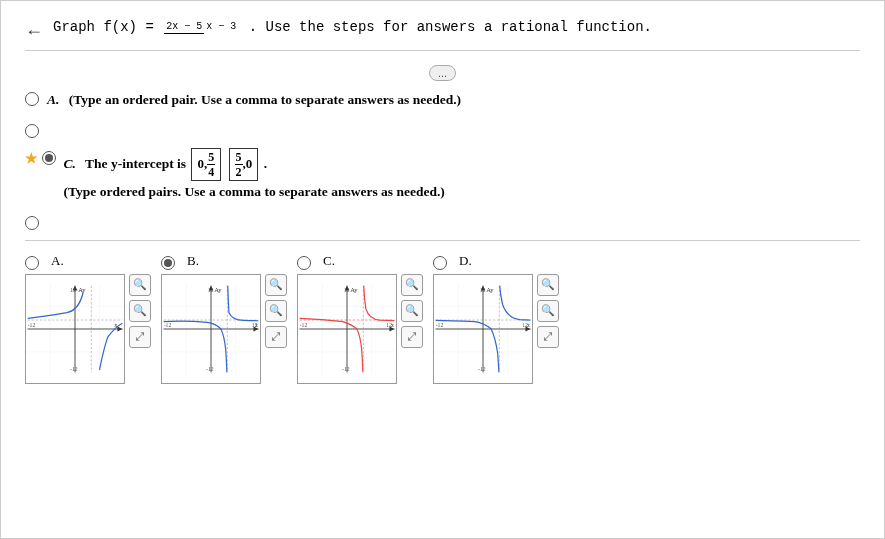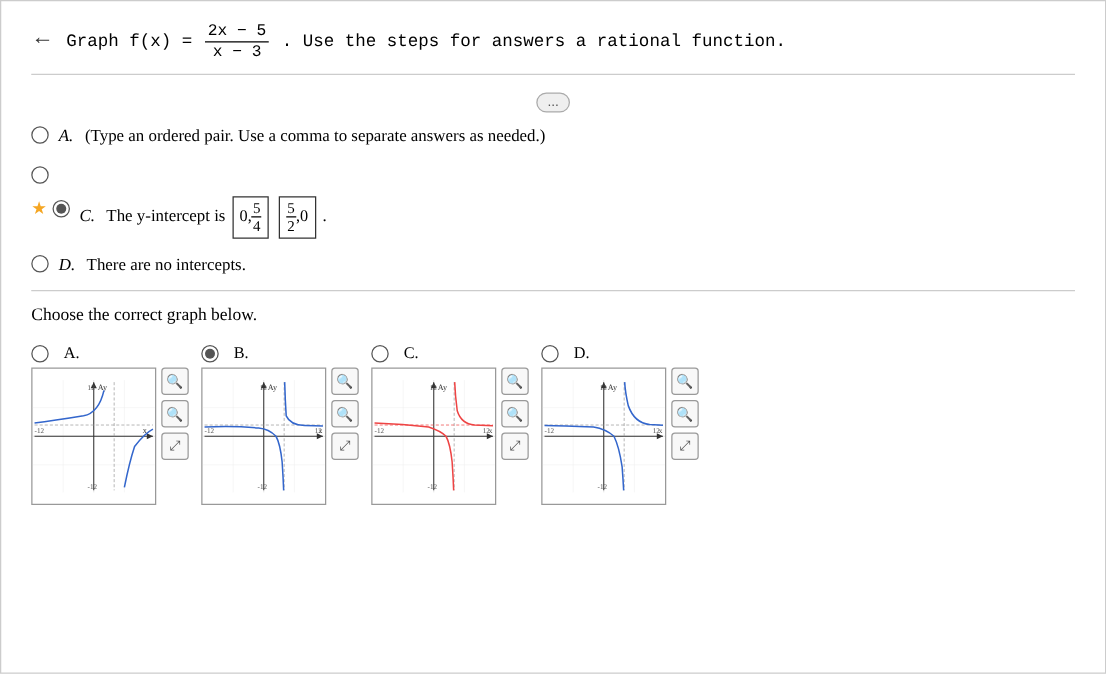--- a/index.html
+++ b/index.html
@@ -32,25 +32,24 @@
       margin-top: 2px;
       color: #333;
     }
     .problem-text {
       font-size: 14px;
       line-height: 1.5;
       font-family: Liberation Mono, monospace;
     }
     .fraction {
       display: inline-flex;
-      flex-direction: column;
       align-items: center;
       vertical-align: middle;
       margin: 0 2px;
-      font-size: 13px;
+      font-size: 10px;
     }
     .fraction-top {
       border-bottom: 1px solid #000;
       padding: 0 2px;
       line-height: 1.2;
     }
     .fraction-bottom {
       padding: 0 2px;
       line-height: 1.2;
     }
@@ -63,20 +62,21 @@
       cursor: pointer;
       margin: 0 auto;
       color: #555;
     }
     .more-row {
       text-align: center;
       margin-bottom: 8px;
     }
     .options-section {
       margin-top: 8px;
+      font-weight: bold;
     }
     .option-row {
       display: flex;
       align-items: flex-start;
       margin-bottom: 10px;
       font-size: 13.5px;
       line-height: 1.6;
     }
     .radio-circle {
       width: 14px;
@@ -248,36 +248,32 @@
         </span>
         <span class="box-val">
           <span class="inline-fraction">
             <span class="num">5</span>
             <span class="den">2</span>
           </span>
           ,0
         </span>
         <span>.</span>
         <br>
+        <span>(Type ordered pairs. Use a comma to separate answers as needed.)</span>
       </div>
     </div>
 
     <div class="option-row">
       <span class="radio-circle"></span>
-      <div>
-        <span class="option-label">D.</span>
-        <span>There are no intercepts.</span>
-      </div>
     </div>
 
   </div>
 
   <hr class="divider">
 
-  <div class="choose-text">Choose the correct graph below.</div>
 
   <div class="graphs-row">
 
     <div class="graph-option">
       <div class="graph-label-row">
         <span class="radio-circle"></span>
         <span style="margin-left:4px;">A.</span>
       </div>
       <div class="graph-container">
         <div class="graph-box">

